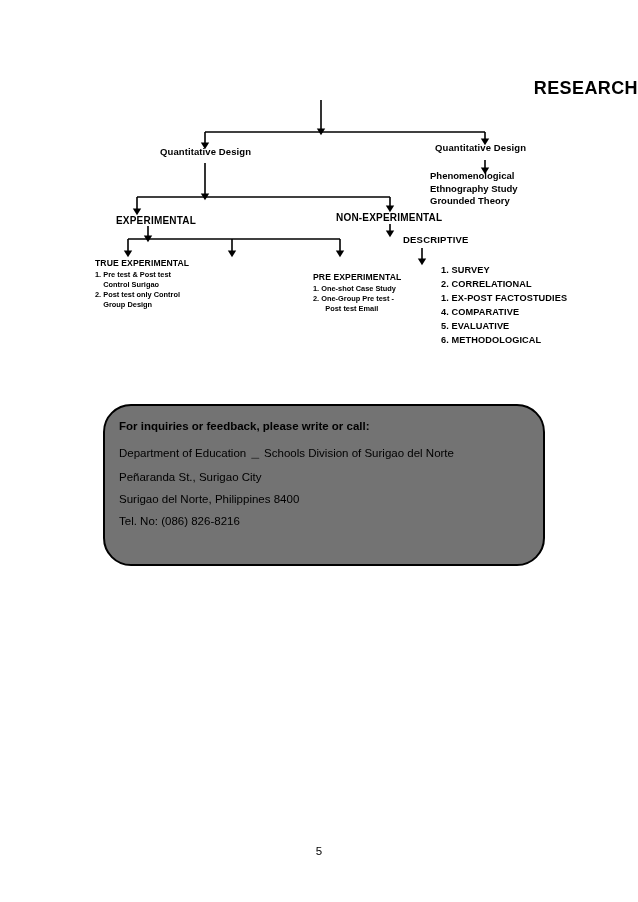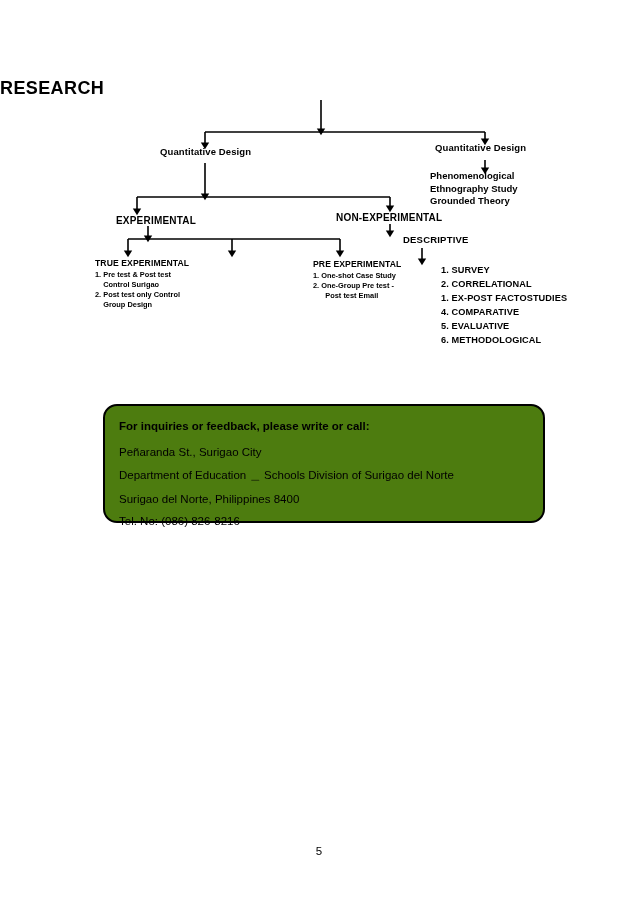--- a/index.html
+++ b/index.html
@@ -48,21 +48,21 @@
     text-align: center;
   }
 
   .title-research {
     font-size: 18px;
     letter-spacing: 0.4px;
     font-weight: bold;
     left: 0;
     top: 78px;
     width: 638px;
-    text-align: left;
+    text-align: right;
     white-space: nowrap;
   }
 
   .lbl-quant-left {
     left: 160px;
     top: 147px;
     font-size: 9.5px;
     letter-spacing: 0.1px;
   }
   .lbl-quant-right {
@@ -114,44 +114,44 @@
     font-weight: bold;
     font-size: 7.4px;
   }
   .col .col-item {
     display: block;
     white-space: pre;
   }
 
   .col-true { left: 95px; top: 258px; }
   .col-quasi { left: 211px; top: 258px; }
-  .col-pre { left: 313px; top: 259px; }
+  .col-pre { left: 313px; top: 272px; }
 
   .descriptive-list {
     position: absolute;
     left: 413px;
     top: 264px;
     font-size: 9.2px;
     font-weight: bold;
     line-height: 1.52;
     letter-spacing: 0.1px;
   }
   .descriptive-list span { display: block; white-space: nowrap; margin-left: 28px; }
 
   
   .contact-box {
     position: absolute;
     left: 103px;
     top: 404px;
     width: 442px;
-    height: 119px;
+    height: 162px;
     border: 2px solid #000000;
-    border-radius: 14px;
+    border-radius: 28px;
     box-sizing: border-box;
-    background: #4d7c0f;
+    background: #737373;
   }
   .contact-inner {
     padding: 14px 20px 0 14px;
   }
   .contact-head {
     font-size: 11.5px;
     font-weight: bold;
     margin: 0 0 14px 0;
     white-space: nowrap;
   }
@@ -259,22 +259,22 @@
       <span>1. EX-POST FACTOSTUDIES</span>
       <span>4. COMPARATIVE</span>
       <span>5. EVALUATIVE</span>
       <span>6. METHODOLOGICAL</span>
     </div>
   </div>
 
   <div class="contact-box">
     <div class="contact-inner">
       <p class="contact-head">For inquiries or feedback, please write or call:</p>
+      <p class="contact-line">Department of Education ＿ Schools Division of Surigao del Norte</p>
       <p class="contact-line">Peñaranda St., Surigao City</p>
-      <p class="contact-line">Department of Education ＿ Schools Division of Surigao del Norte</p>
       <p class="contact-line">Surigao del Norte, Philippines 8400</p>
       <p class="contact-line">Tel. No: (086) 826-8216</p>
     </div>
   </div>
 
   <div class="page-number">5</div>
 
 </div>
 
 </body></html>

